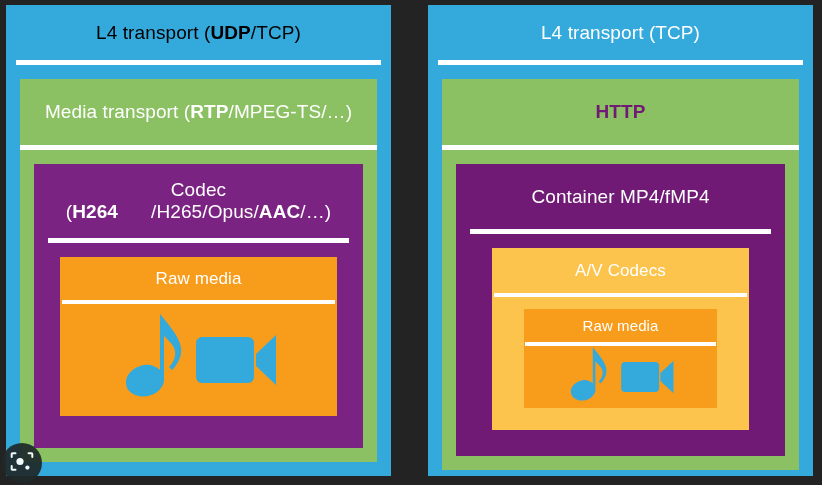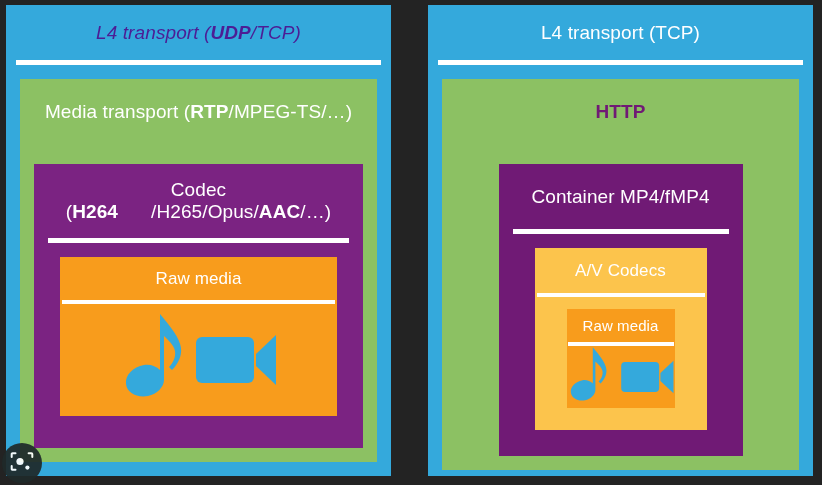--- a/index.html
+++ b/index.html
@@ -33,21 +33,21 @@
   .layer-body{
     flex:1 1 auto;
     display:flex;
     flex-direction:column;
     align-items:stretch;
     min-height:0;
   }
 
   
   .c-blue  {background:#34a9dc;}
-  .c-green {background:#8cc163;align-items:center;}
+  .c-green {background:#8cc163;}
   .c-purple{background:#7b2382;}
   .c-amber {background:#fcc44c;}
   .c-orange{background:#f89c1c;}
 
   
   #panel-left{
     position:absolute;left:6px;top:5px;width:385px;height:471px;
   }
   #panel-left .lvl1-title{font-size:19px;padding:17px 0 16px;}
   #panel-left .lvl1-rule{height:5px;margin:0 10px;}
@@ -108,21 +108,21 @@
     display:flex;align-items:center;justify-content:center;
     opacity:.93;
   }
 </style>
 </head>
 <body style="background: rgb(35, 35, 35);">
 
 <div class="stage">
 
   <div id="panel-left" class="layer c-blue" style="background: rgb(52, 169, 220);">
-    <div class="layer-title lvl1-title" style="color: #4c1d95; font-style: italic;"><span style="font-weight: 400;">L4 transport (</span><span style="font-weight: 700;">UDP</span><span style="font-weight: 400;">/TCP)</span></div>
+    <div class="layer-title lvl1-title" style="color: #000000;"><span style="font-weight: 400;">L4 transport (</span><span style="font-weight: 700;">UDP</span><span style="font-weight: 400;">/TCP)</span></div>
     <div class="rule lvl1-rule" style="background: rgb(255, 255, 255);"></div>
     <div class="layer-body lvl1-body">
 
       <div class="layer c-green" style="flex: 1 1 auto; background: rgb(140, 193, 99);">
         <div class="layer-title lvl2-title" style="color: rgb(255, 255, 255);"><span style="font-weight: 400;">Media transport (</span><span style="font-weight: 700;">RTP</span><span style="font-weight: 400;">/MPEG-TS/…)</span></div>
         <div class="rule lvl2-rule" style="background: rgb(255, 255, 255);"></div>
         <div class="layer-body lvl2-body">
 
           <div class="layer c-purple" style="flex: 1 1 auto; background: rgb(123, 35, 130);">
             <div class="layer-title lvl3-title" style="color: rgb(255, 255, 255);"><span style="font-weight: 400; margin-top: 8px;">Codec (</span><span style="font-weight: 700;">H264</span><span style="font-weight: 400; margin-left: 33px;">/H265/Opus/</span><span style="font-weight: 700;">AAC</span><span style="font-weight: 400;">/…)</span></div>

